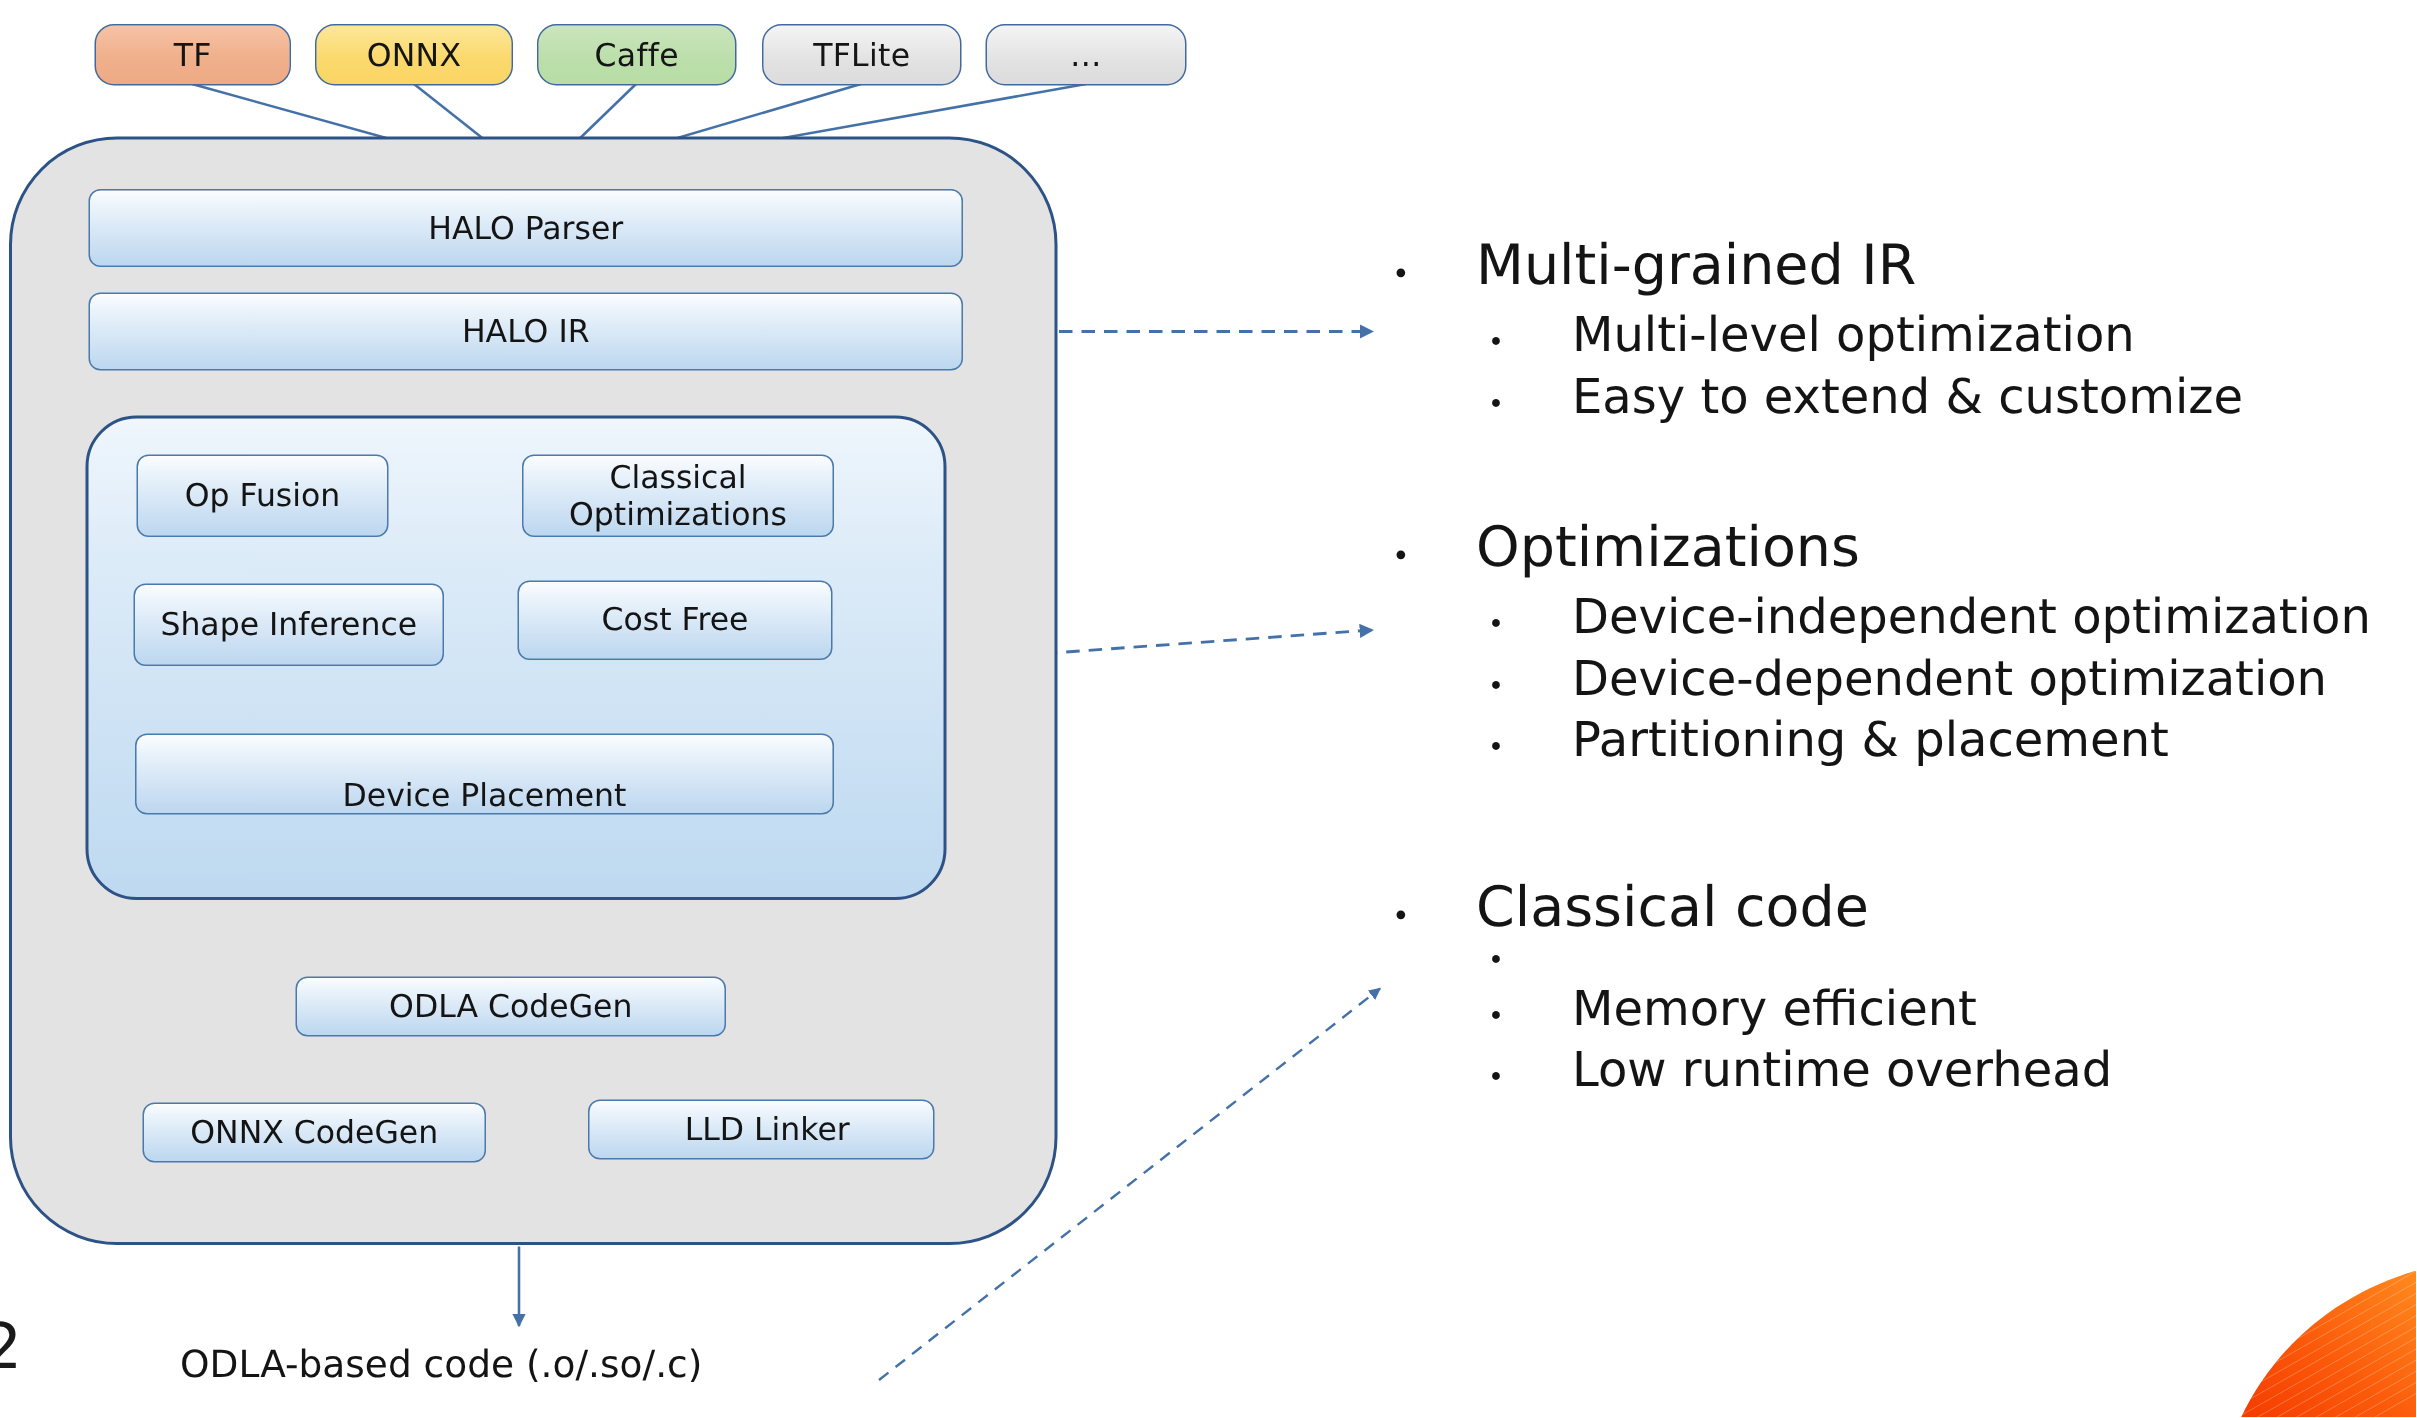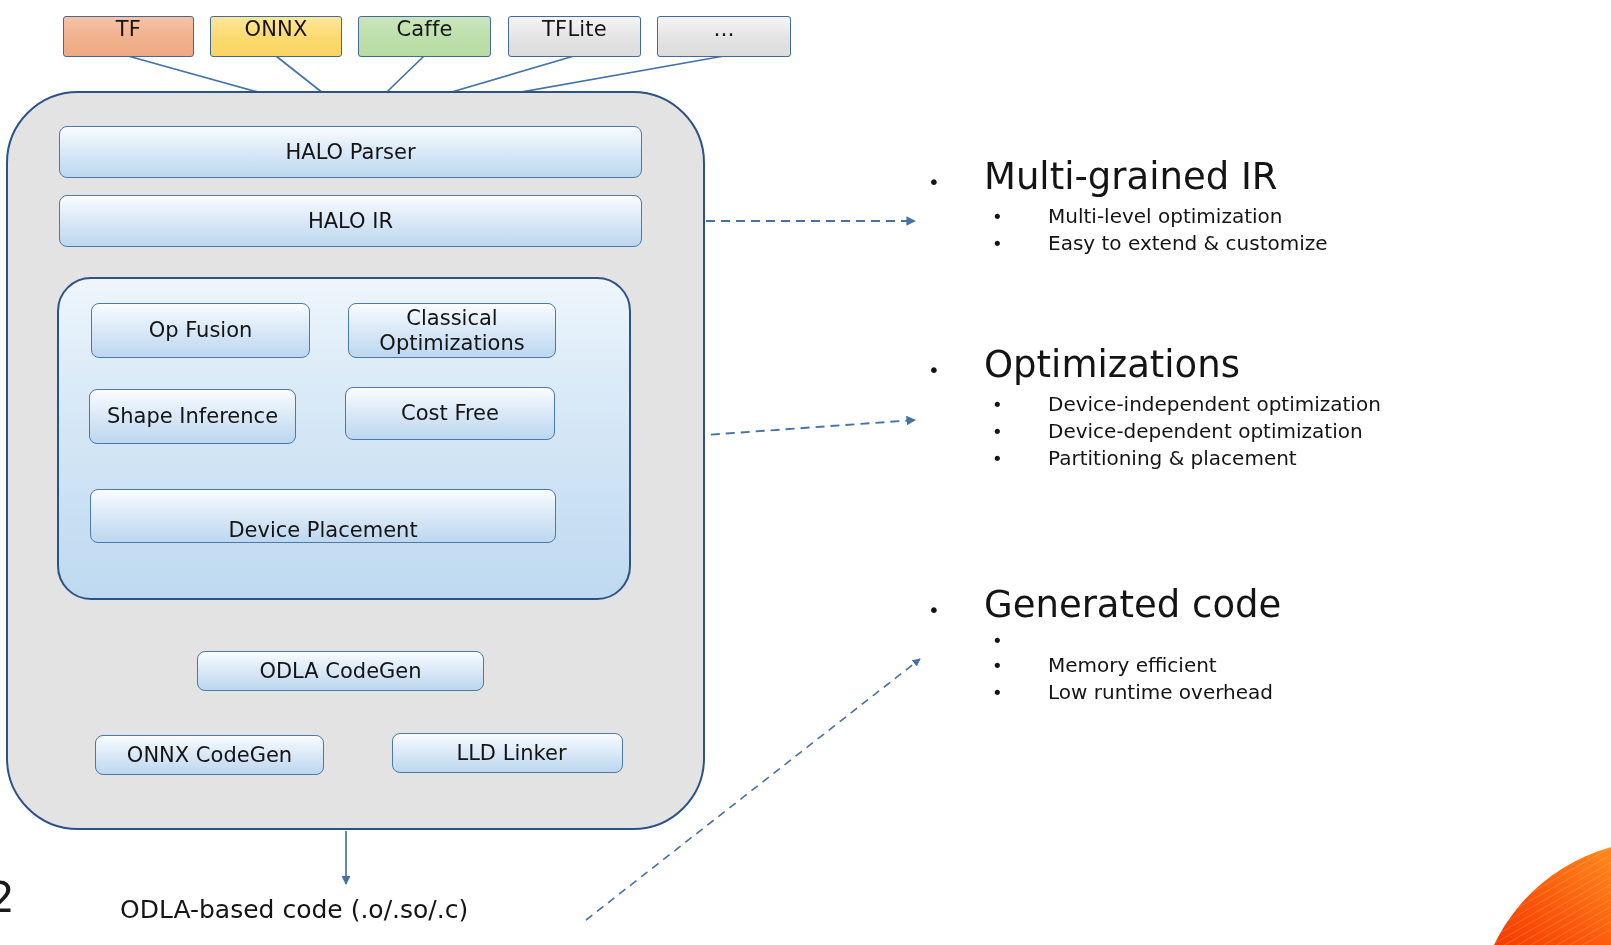--- a/index.html
+++ b/index.html
@@ -25,22 +25,23 @@
     width: 1611px;
     height: 945px;
     pointer-events: none;
   }
 
   
   .chip {
     position: absolute;
     box-sizing: border-box;
     border: 1.6px solid #41699b;
-    border-radius: 3px;
+    border-radius: 13px;
     display: flex;
+    align-items: center;
     justify-content: center;
     font-size: 21px;
     color: #151515;
     letter-spacing: .2px;
   }
   .chip-tf    { background: linear-gradient(180deg, #f6c3a5 0%, #f0b08c 55%, #edaa84 100%); }
   .chip-onnx  { background: linear-gradient(180deg, #fde79a 0%, #fbd96d 55%, #fad564 100%); }
   .chip-caffe { background: linear-gradient(180deg, #cbe5bd 0%, #bcdfab 55%, #b7dda4 100%); }
   .chip-plain { background: linear-gradient(180deg, #f4f4f4 0%, #e2e2e2 60%, #dcdcdc 100%); }
 
@@ -122,21 +123,21 @@
   .b-dot {
     flex: 0 0 auto;
     color: #141414;
     font-size: 20px;
     line-height: 1;
   }
   .lvl1 .b-dot { width: 56px; }
   .lvl2 .b-dot { width: 56px; margin-left: 64px; font-size: 18px; }
   .b-text { color: #141414; }
   .lvl1 .b-text { font-size: 37px; }
-  .lvl2 .b-text { font-size: 20px; }
+  .lvl2 .b-text { font-size: 32px; }
   .lvl1 { margin-bottom: 6px; }
   .lvl2 { margin-bottom: 3px; }
 
   
   #corner-decoration {
     position: absolute;
     right: 0;
     bottom: 0;
     width: 135px;
     height: 98px;
@@ -199,21 +200,21 @@
   <div class="bluebox" style="left:59px; top:195px; width:583px; height:52px;">
     <span>HALO IR</span>
   </div>
 
   <div class="bluebox" style="left:59px; top:126px; width:583px; height:52px;">
     <span>HALO Parser</span>
   </div>
 
   <div id="optimizer-panel"></div>
 
-  <div class="bluebox" style="left:91px; top:303px; width:219px; height:55px;">
+  <div class="bluebox" style="left:91px; top:303px; width:168px; height:55px;">
     <span>Op Fusion</span>
   </div>
 
   <div class="bluebox" style="left:348px; top:303px; width:208px; height:55px;">
     <span>Classical Optimizations</span>
   </div>
 
   <div class="bluebox" style="left:89px; top:389px; width:207px; height:55px;">
     <span>Shape Inference</span>
   </div>
@@ -274,21 +275,21 @@
       </div>
       <div class="bullet-row lvl2">
         <span class="b-dot">•</span>
         <span class="b-text">Partitioning &amp; placement</span>
       </div>
     </div>
 
     <div class="bullet-group" style="top:428px;">
       <div class="bullet-row lvl1">
         <span class="b-dot">•</span>
-        <span class="b-text">Generated code</span>
+        <span class="b-text">Classical code</span>
       </div>
       <div class="bullet-row lvl2">
         <span class="b-dot">•</span>
       </div>
       <div class="bullet-row lvl2">
         <span class="b-dot">•</span>
         <span class="b-text">Memory efficient</span>
       </div>
       <div class="bullet-row lvl2">
         <span class="b-dot">•</span>

